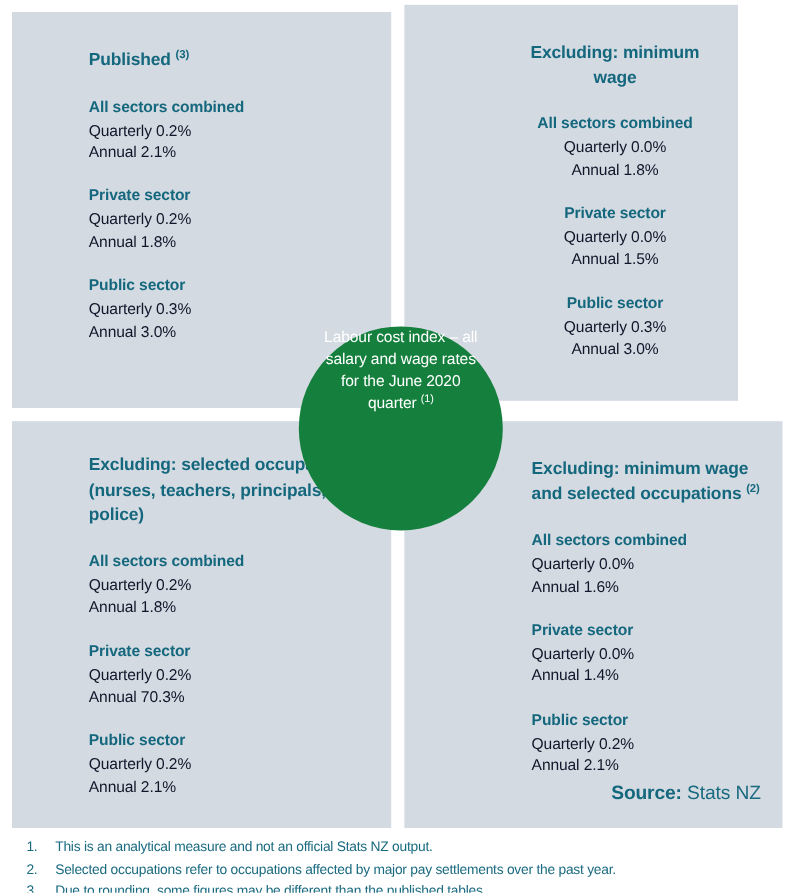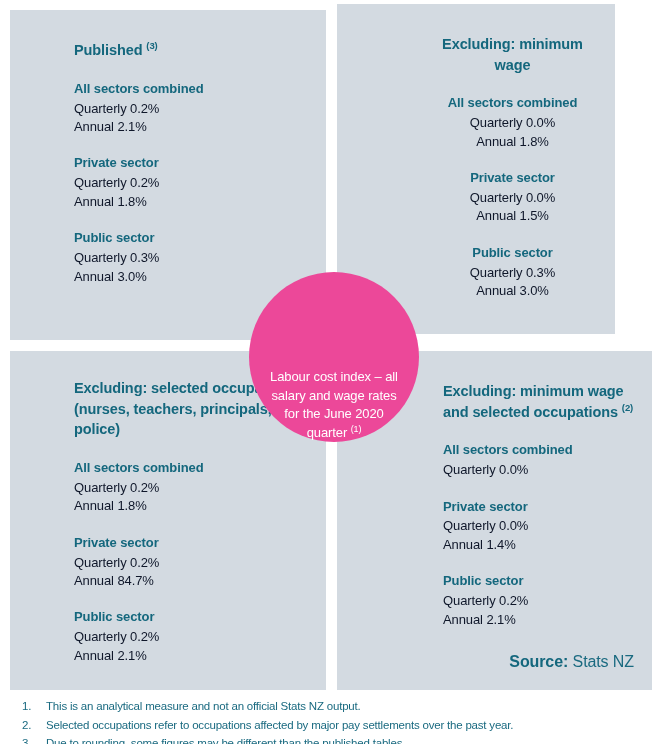--- a/index.html
+++ b/index.html
@@ -82,23 +82,23 @@
   }
 
   
   .centre-circle {
     position: absolute;
     left: 249px;
     top: 272px;
     width: 170px;
     height: 170px;
     border-radius: 50%;
-    background: #ec4899;
+    background: #15803d;
     display: flex;
-    align-items: flex-end;
+    align-items: flex-start;
     justify-content: center;
     z-index: 5;
   }
   .centre-text {
     color: #ffffff;
     font-size: 13px;
     font-weight: normal;
     line-height: 1.42;
     text-align: center;
     padding: 0 16px;
@@ -204,38 +204,39 @@
 
       <div class="group">
         <p class="group-head">All sectors combined</p>
         <p class="group-line">Quarterly 0.2%</p>
         <p class="group-line">Annual 1.8%</p>
       </div>
 
       <div class="group">
         <p class="group-head">Private sector</p>
         <p class="group-line">Quarterly 0.2%</p>
-        <p class="group-line">Annual 84.7%</p>
+        <p class="group-line">Annual 70.3%</p>
       </div>
 
       <div class="group">
         <p class="group-head">Public sector</p>
         <p class="group-line">Quarterly 0.2%</p>
         <p class="group-line">Annual 2.1%</p>
       </div>
     </div>
   </div>
 
   <div class="panel panel-br">
     <div class="panel-inner">
       <div class="panel-title"><span>Excluding: minimum wage and selected occupations</span><span> </span><sup>(2)</sup><span></span></div>
 
       <div class="group">
         <p class="group-head">All sectors combined</p>
         <p class="group-line">Quarterly 0.0%</p>
+        <p class="group-line">Annual 1.6%</p>
       </div>
 
       <div class="group">
         <p class="group-head">Private sector</p>
         <p class="group-line">Quarterly 0.0%</p>
         <p class="group-line">Annual 1.4%</p>
       </div>
 
       <div class="group">
         <p class="group-head">Public sector</p>

